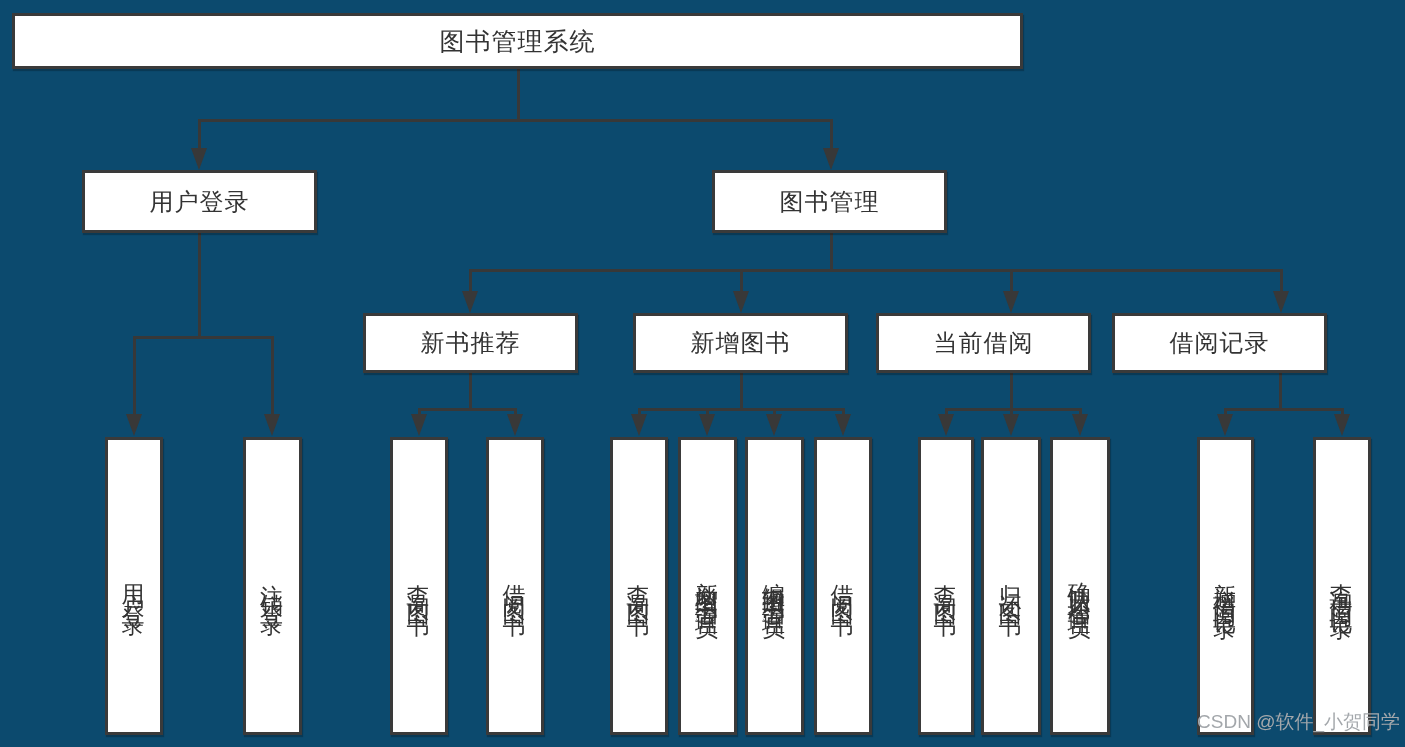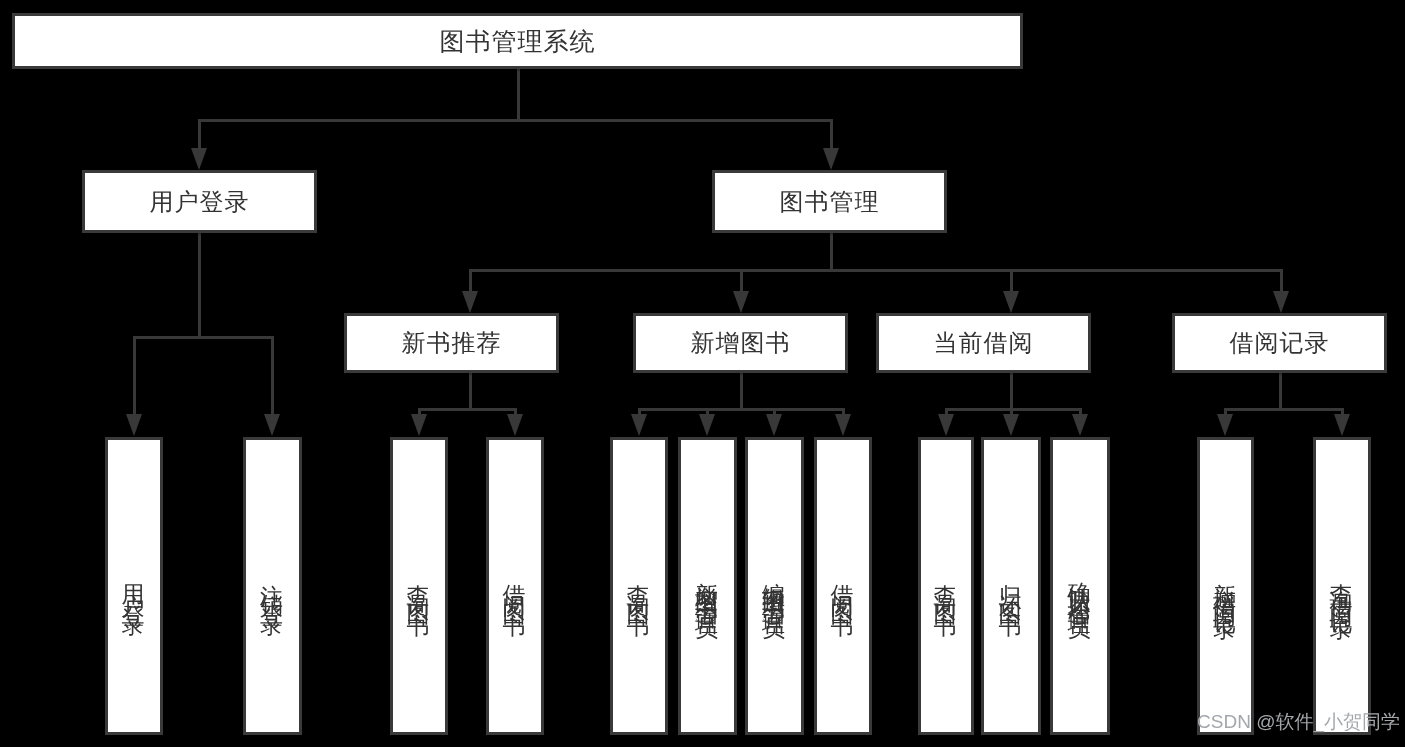--- a/index.html
+++ b/index.html
@@ -1,19 +1,19 @@
 <!DOCTYPE html>
 <html><head>
 <meta charset="utf-8">
 <style>
   html,body{margin:0;padding:0;background:#ffffff;}
   .canvas{
     position:relative;
     width:1405px;height:747px;
-    background:#000000;
+    background:#0c4a6e;
     font-family:"Liberation Sans","DejaVu Sans",sans-serif;
     overflow:hidden;
   }
   .connectors{position:absolute;left:0;top:0;width:1405px;height:747px;}
   .cl{stroke:#383838;stroke-width:3;fill:none;}
   .ah{fill:#383838;stroke:none;}
   .box{
     position:absolute;
     box-sizing:border-box;
     background:#ffffff;
@@ -105,24 +105,24 @@
     <polygon class="ah" points="1217,414 1233,414 1225,436" shape-rendering="auto"></polygon>
     <line class="cl" x1="1342" y1="408" x2="1342" y2="420"></line>
     <polygon class="ah" points="1334,414 1350,414 1342,436" shape-rendering="auto"></polygon>
   </svg>
 
   <div class="box root">图书管理系统</div>
 
   <div class="box lvl2" style="left:82px;">用户登录</div>
   <div class="box lvl2" style="left:712px;text-align:center;">图书管理</div>
 
-  <div class="box lvl3" style="left:344px;">新书推荐</div>
+  <div class="box lvl3" style="left:363px;">新书推荐</div>
   <div class="box lvl3" style="left:633px;">新增图书</div>
   <div class="box lvl3" style="left:876px;">当前借阅</div>
-  <div class="box lvl3" style="left:1172px;">借阅记录</div>
+  <div class="box lvl3" style="left:1112px;">借阅记录</div>
 
   <div class="box leaf" style="left:105px;width:58px;">用户登录</div>
   <div class="box leaf" style="left:243px;width:59px;">注销登录</div>
 
   <div class="box leaf" style="left:390px;width:58px;">查询图书</div>
   <div class="box leaf" style="left:486px;width:58px;">借阅图书</div>
 
   <div class="box leaf" style="left:610px;width:58px;">查询图书</div>
   <div class="box leaf ls9" style="left:678px;width:59px;">新增图书（管理员）</div>
   <div class="box leaf ls9" style="left:745px;width:59px;">编辑图书（管理员）</div>

